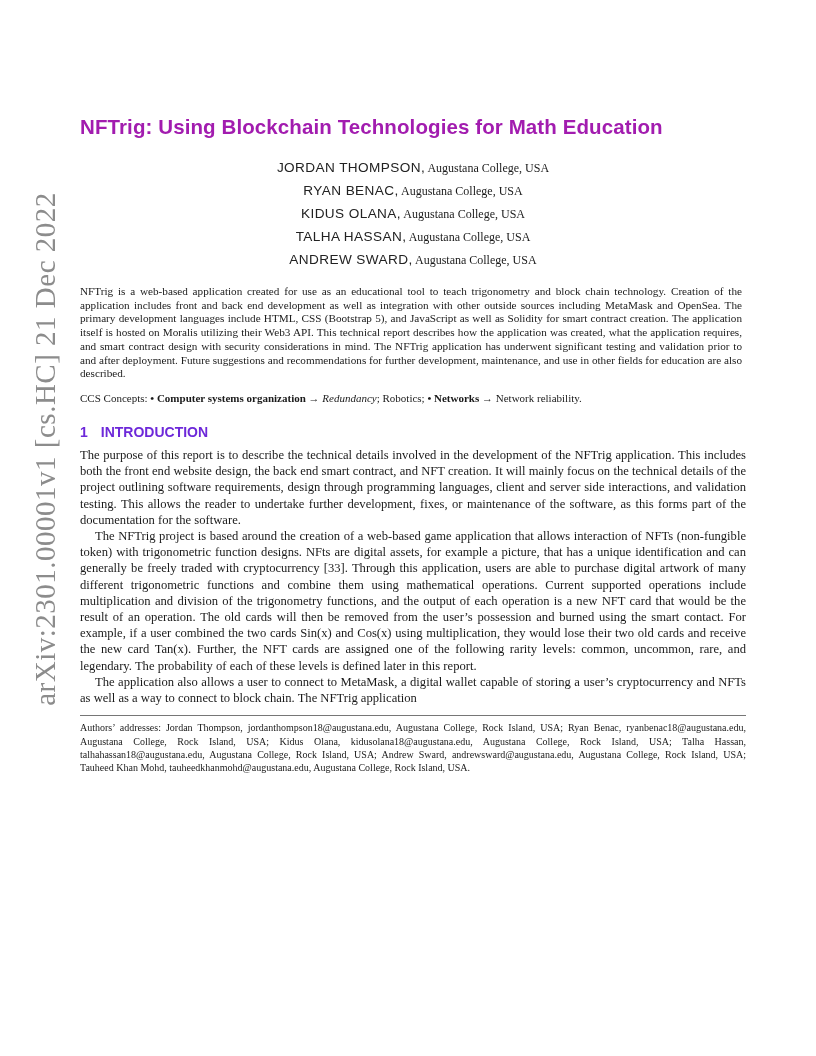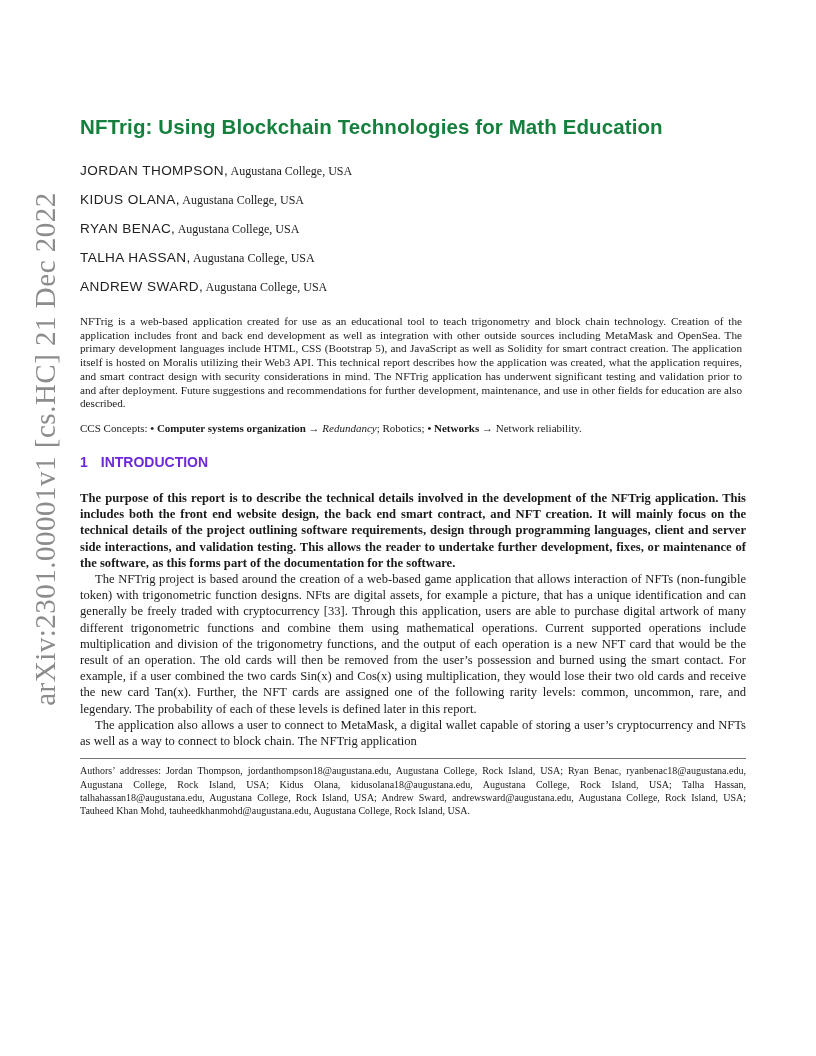--- a/index.html
+++ b/index.html
@@ -28,27 +28,27 @@
     position: absolute;
     left: 80px; top: 0;
     width: 666px;
   }
 
   .title {
     margin: 114px 0 0 0;
     font-family: "Liberation Sans", sans-serif;
     font-size: 20.5px;
     font-weight: 700;
-    color: #15803d;
+    color: #a21caf;
     letter-spacing: 0.1px;
     line-height: 26px;
   }
 
   .authors { margin-top: 16px; }
-  .author-line { line-height: 28px; white-space: nowrap; }
+  .author-line { line-height: 22px; white-space: nowrap; text-align: center; }
   .author-name {
     font-family: "Liberation Sans", sans-serif;
     font-size: 13.6px;
     color: #222222;
     letter-spacing: 0.4px;
   }
   .author-affil { font-size: 12px; color: #1a1a1a; }
 
   .abstract {
     margin: 14px 4px 0 0;
@@ -81,21 +81,21 @@
     line-height: 16px;
   }
   .section-number { margin-right: 13px; }
 
   .body-para {
     margin: 0;
     font-size: 12.6px;
     line-height: 16.2px;
     text-align: justify;
   }
-  .body-para.first { margin-top: 20px; font-weight: bold; }
+  .body-para.first { margin-top: 7px; }
   .body-para.indent { text-indent: 15px; }
 
   .footnote-rule {
     margin-top: 9px;
     border-top: 1px solid #767676;
     width: 100%;
     height: 0;
   }
 
   .footnote {
@@ -114,24 +114,24 @@
 
   <div class="content">
 
     <h1 class="title">NFTrig: Using Blockchain Technologies for Math Education</h1>
 
     <div class="authors">
       <div class="author-line">
         <span class="author-name">JORDAN THOMPSON,</span><span class="author-affil"> Augustana College, USA</span>
       </div>
       <div class="author-line">
-        <span class="author-name">KIDUS OLANA,</span><span class="author-affil"> Augustana College, USA</span>
+        <span class="author-name">RYAN BENAC,</span><span class="author-affil"> Augustana College, USA</span>
       </div>
       <div class="author-line">
-        <span class="author-name">RYAN BENAC,</span><span class="author-affil"> Augustana College, USA</span>
+        <span class="author-name">KIDUS OLANA,</span><span class="author-affil"> Augustana College, USA</span>
       </div>
       <div class="author-line">
         <span class="author-name">TALHA HASSAN,</span><span class="author-affil"> Augustana College, USA</span>
       </div>
       <div class="author-line">
         <span class="author-name">ANDREW SWARD,</span><span class="author-affil"> Augustana College, USA</span>
       </div>
     </div>
 
     <p class="abstract">NFTrig is a web-based application created for use as an educational tool to teach trigonometry and block chain technology. Creation of the application includes front and back end development as well as integration with other outside sources including MetaMask and OpenSea. The primary development languages include HTML, CSS (Bootstrap 5), and JavaScript as well as Solidity for smart contract creation. The application itself is hosted on Moralis utilizing their Web3 API. This technical report describes how the application was created, what the application requires, and smart contract design with security considerations in mind. The NFTrig application has underwent significant testing and validation prior to and after deployment. Future suggestions and recommendations for further development, maintenance, and use in other fields for education are also described.</p>

